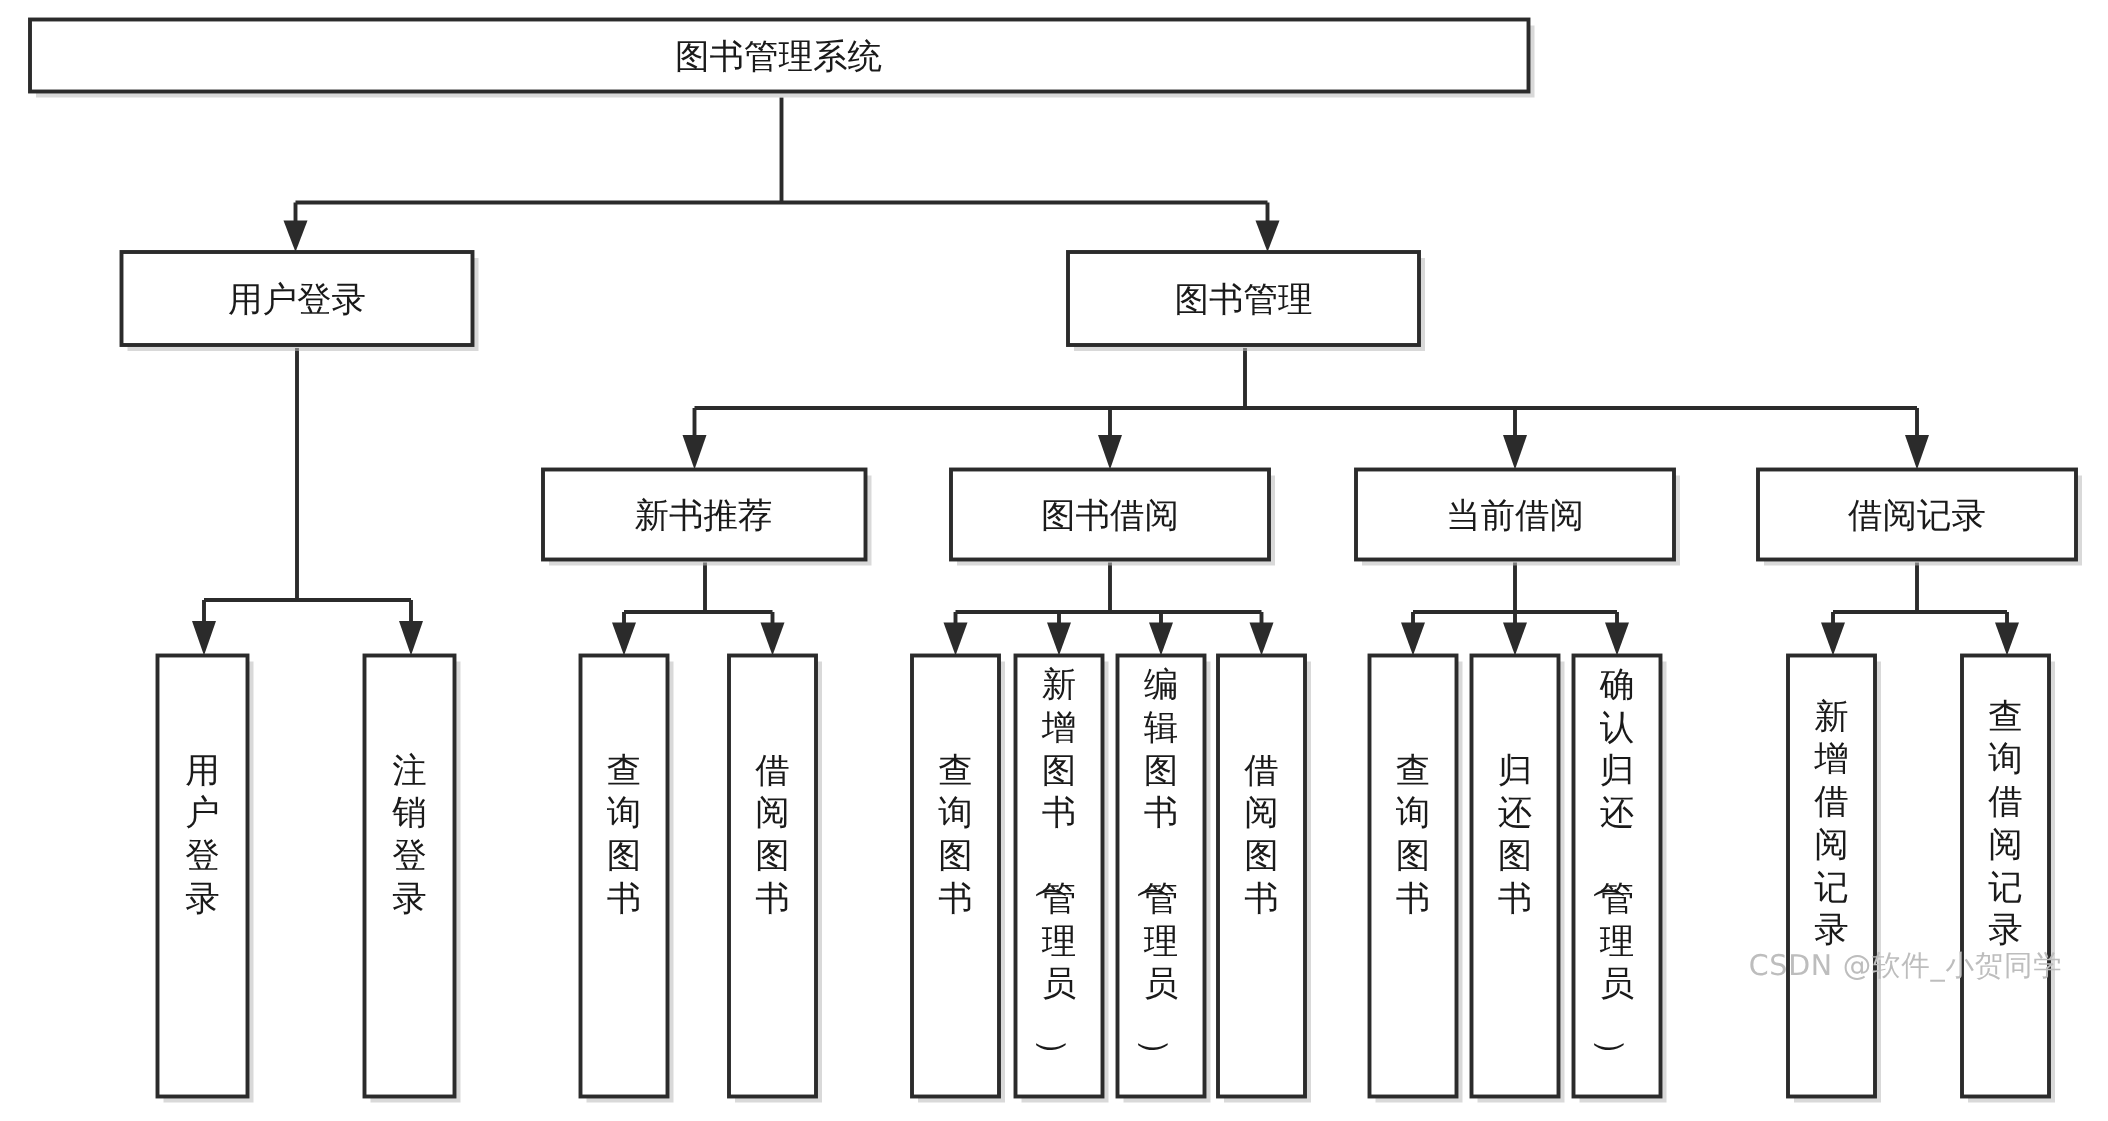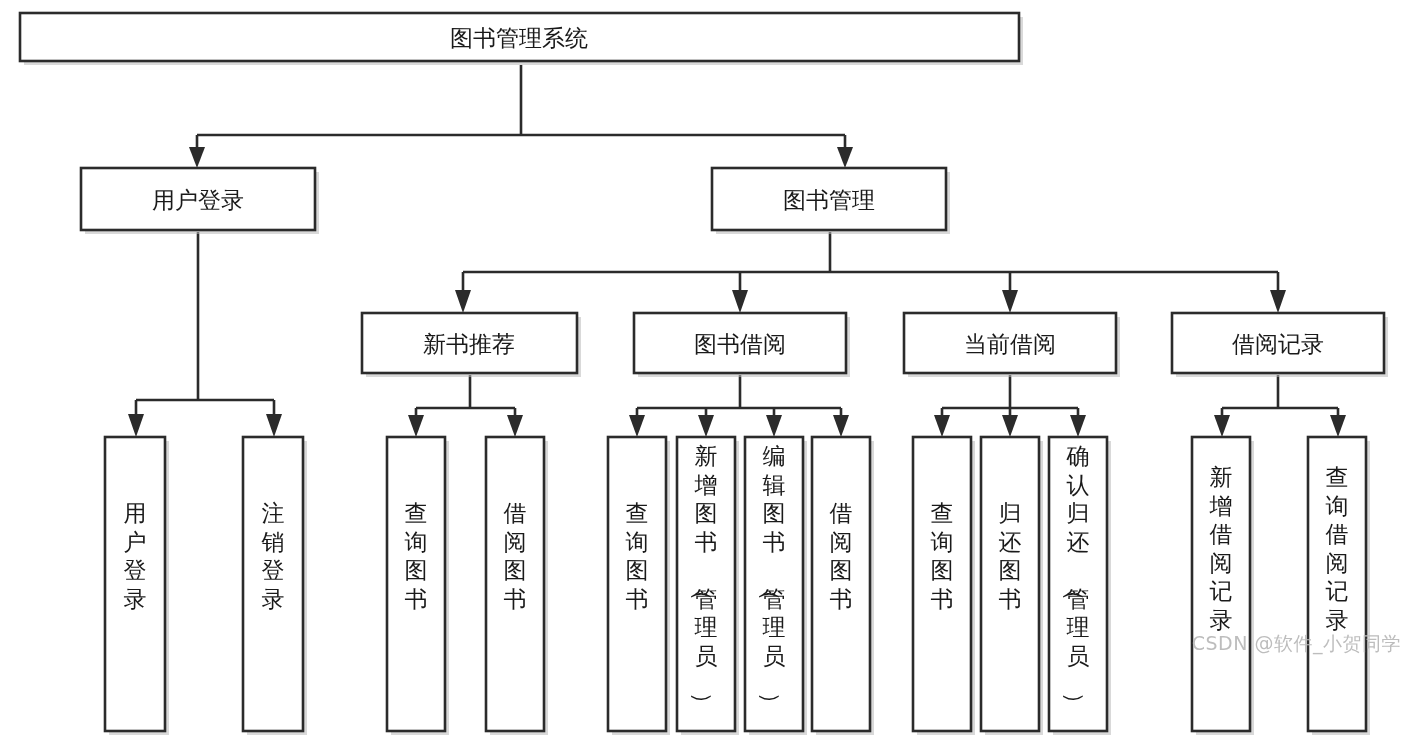--- a/index.html
+++ b/index.html
@@ -53,21 +53,21 @@
     dominant-baseline: middle;
   }
   .node-label-v {
     font-family: "DejaVu Sans", "Liberation Sans", sans-serif;
     font-size: 23px;
     fill: #1a1a1a;
     text-anchor: middle;
   }
   .watermark {
     position: absolute;
-    right: 4px;
+    right: 30px;
     bottom: 6px;
     font-family: "DejaVu Sans", "Liberation Sans", sans-serif;
     font-size: 19px;
     color: #bdbdbd;
     letter-spacing: .5px;
     white-space: nowrap;
     user-select: none;
   }
 </style>
 </head>

